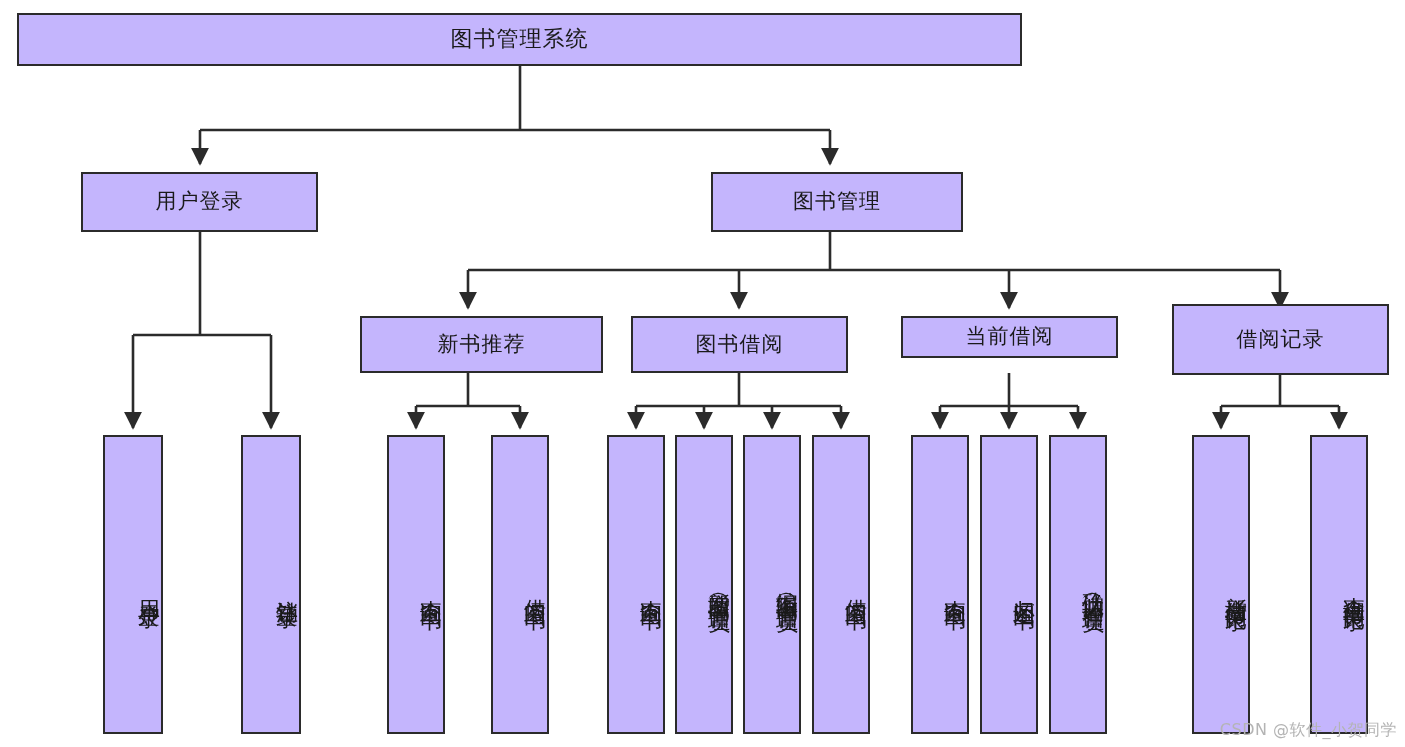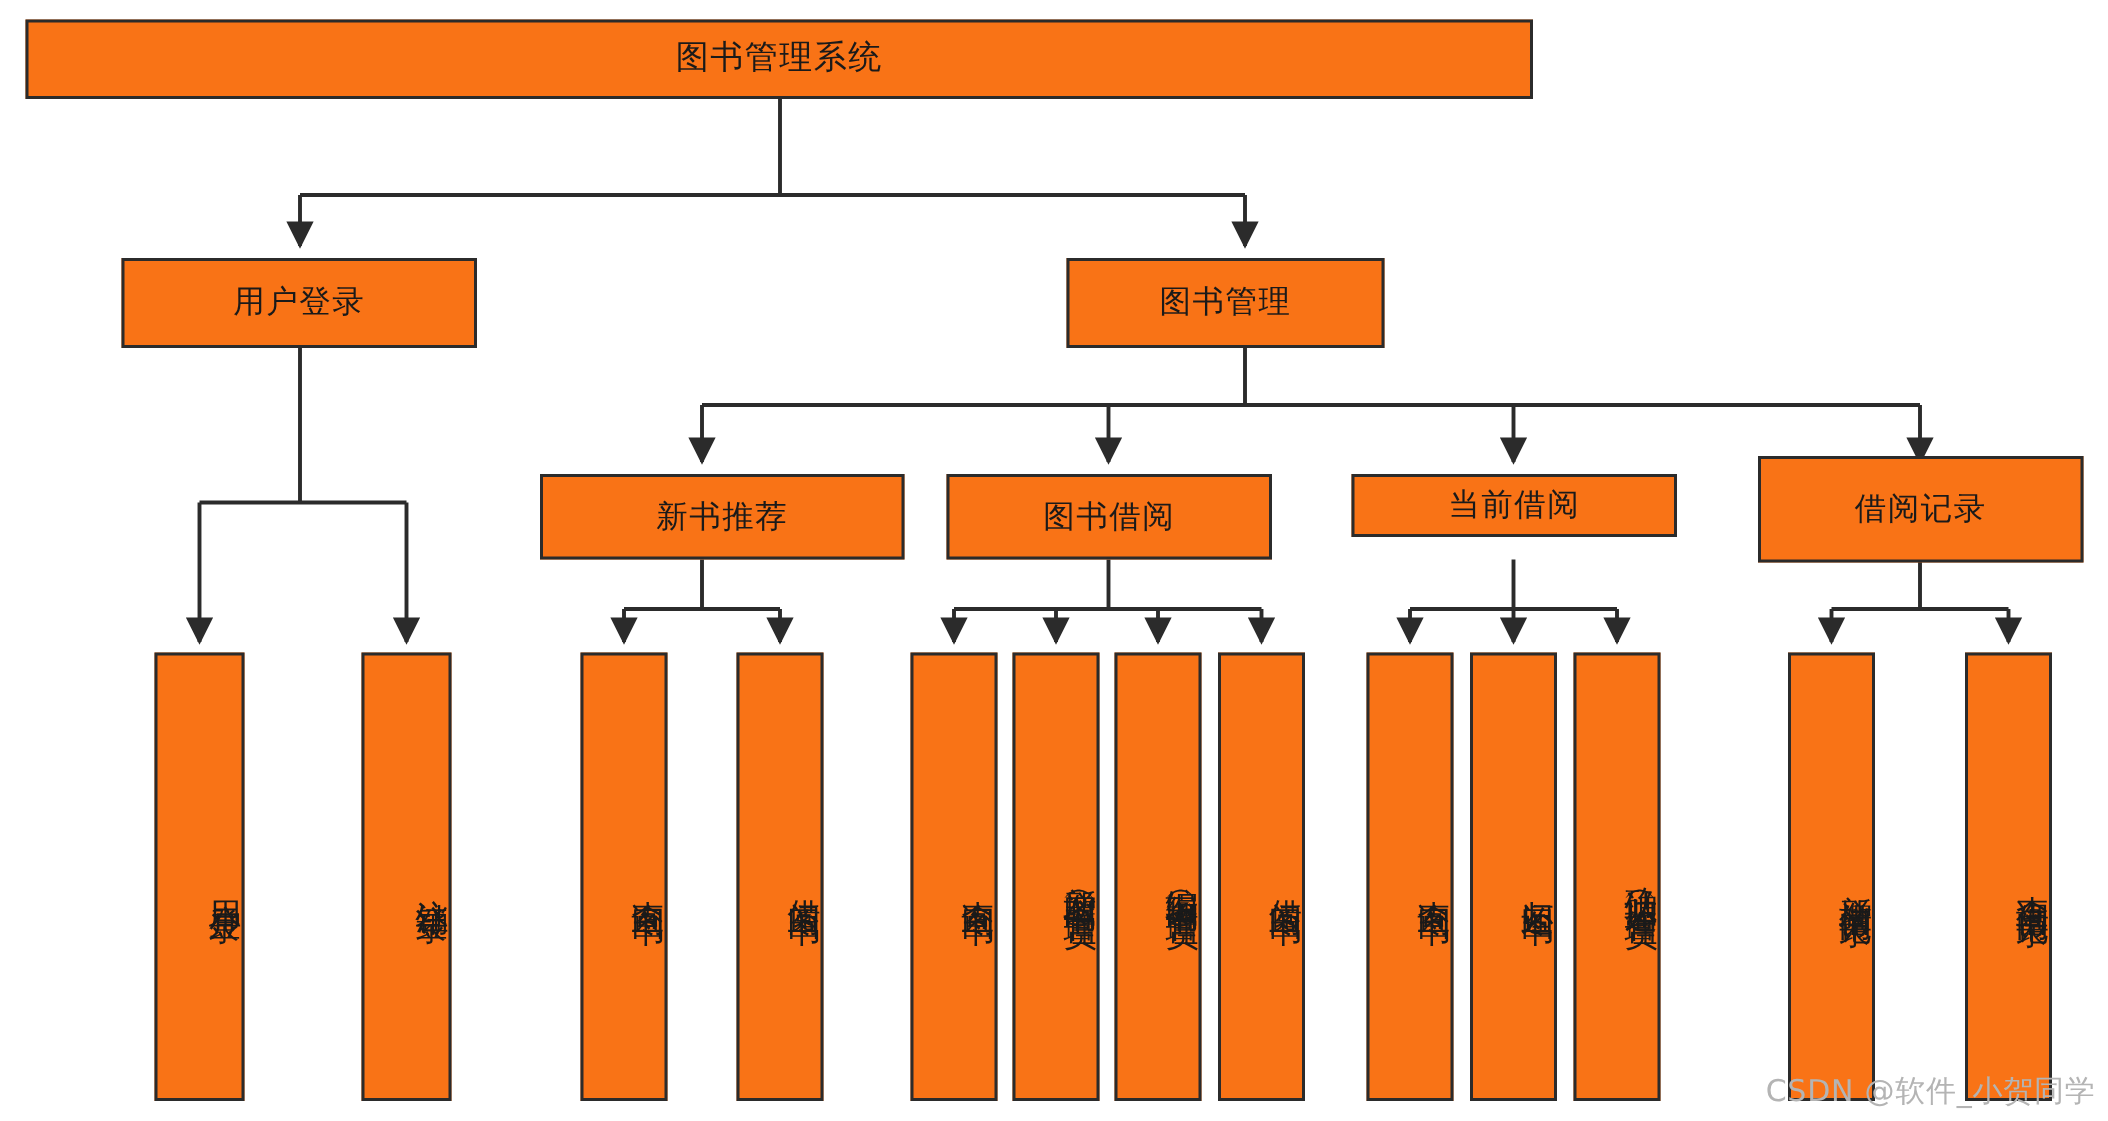--- a/index.html
+++ b/index.html
@@ -20,21 +20,21 @@
   #edges {
     position: absolute;
     left: 0;
     top: 0;
     width: 1405px;
     height: 747px;
   }
   .node {
     position: absolute;
     box-sizing: border-box;
-    background: #f97316;
+    background: #c4b5fd;
     border: 2px solid #2b2b2b;
     display: flex;
     align-items: center;
     justify-content: center;
     color: #1a1a1a;
   }
   .node-h {
     font-size: 21px;
     letter-spacing: 1px;
     line-height: 1.2;
@@ -56,21 +56,21 @@
   }
   .node-v .vlabel {
     writing-mode: vertical-rl;
     text-orientation: upright;
     display: block;
   }
   .watermark {
     position: absolute;
     right: 8px;
     bottom: 6px;
-    font-size: 20px;
+    font-size: 16px;
     color: #b4b4b4;
     letter-spacing: 0.5px;
     white-space: nowrap;
     user-select: none;
   }
 </style>
 </head>
 <body>
 
 <div id="stage">
@@ -125,21 +125,21 @@
     </g>
   </svg>
 
   <div class="node node-h node-root" style="left:17px; top:13px; width:1005px; height:53px;">
     <span>图书管理系统</span>
   </div>
 
   <div class="node node-h" style="left:81px; top:172px; width:237px; height:60px;">
     <span>用户登录</span>
   </div>
-  <div class="node node-h" style="left:711px; top:172px; width:212px; height:60px;">
+  <div class="node node-h" style="left:711px; top:172px; width:252px; height:60px;">
     <span>图书管理</span>
   </div>
 
   <div class="node node-h" style="left:360px; top:316px; width:243px; height:57px;">
     <span>新书推荐</span>
   </div>
   <div class="node node-h" style="left:631px; top:316px; width:217px; height:57px;">
     <span>图书借阅</span>
   </div>
   <div class="node node-h" style="left:901px; top:316px; width:217px; height:42px;">

